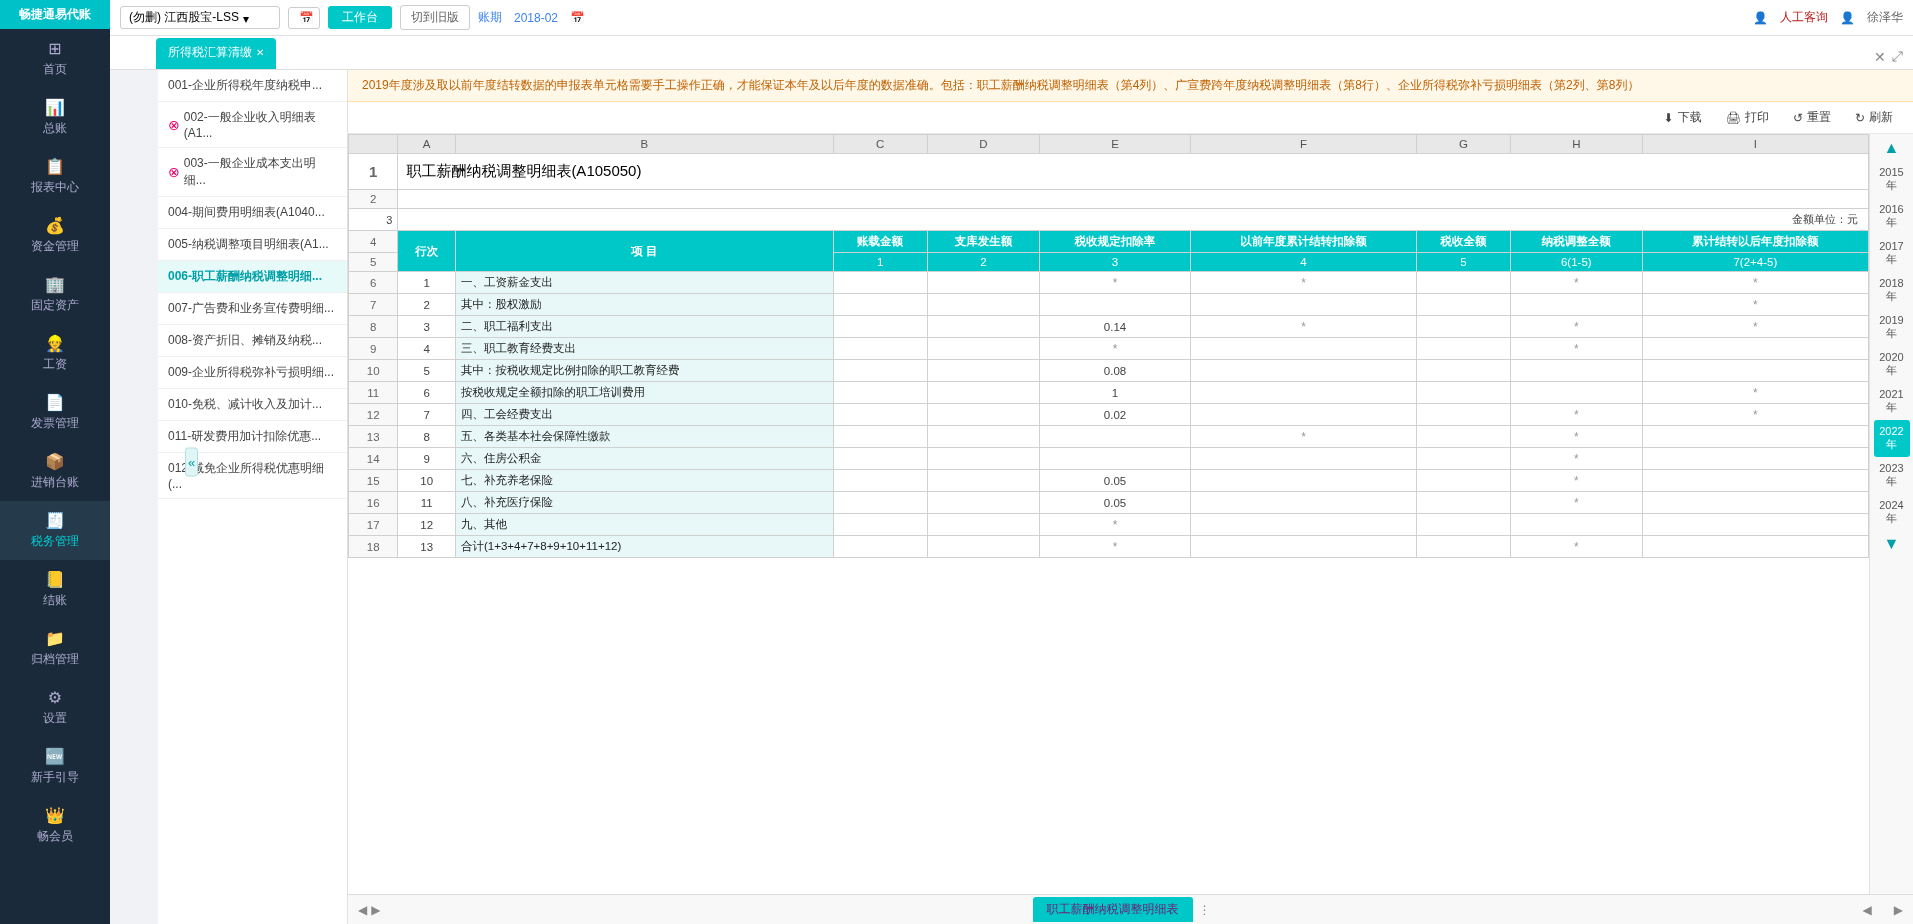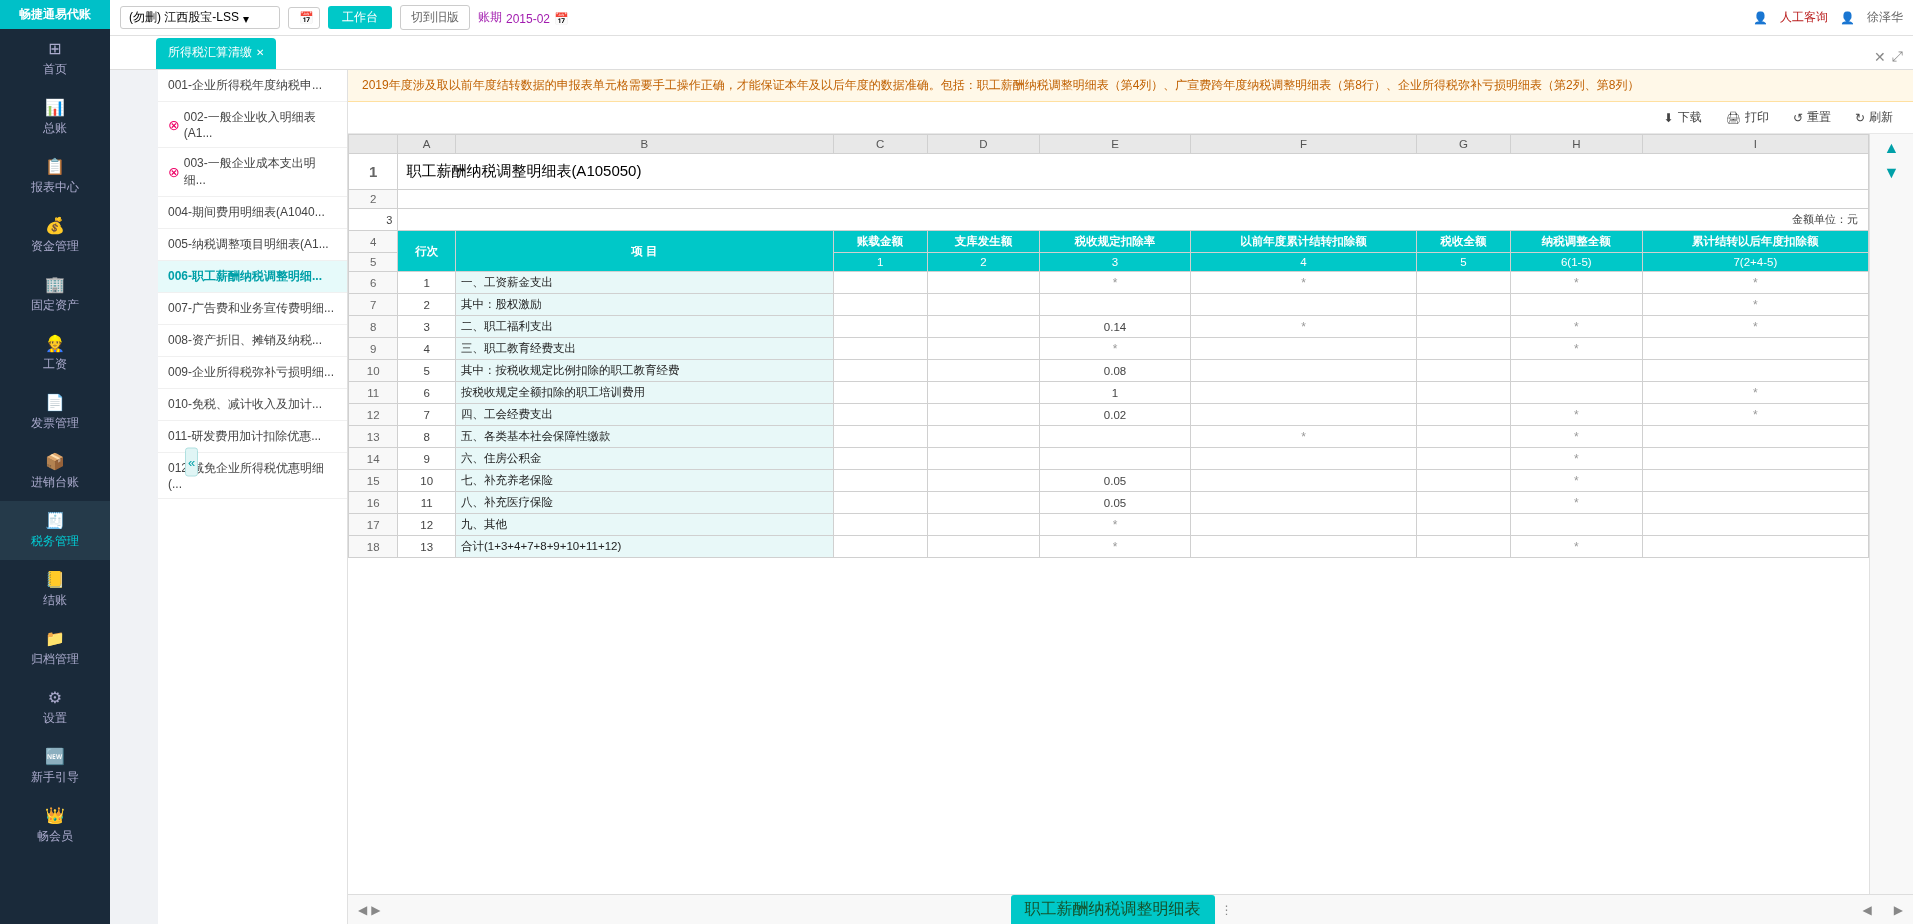--- a/index.html
+++ b/index.html
@@ -83,23 +83,23 @@
       background: #fff;
       color: #666;
       border: 1px solid #ccc;
       border-radius: 3px;
       padding: 3px 10px;
       cursor: pointer;
       font-size: 12px;
     }
     .topbar-period {
       display: flex;
-      align-items: flex-end;
-      gap: 4px;
-      color: #a21caf;
+      align-items: center;
+      gap: 12px;
+      color: #3b82f6;
     }
     .topbar-right {
       margin-left: auto;
       display: flex;
       align-items: center;
       gap: 12px;
       color: #666;
     }
 
     
@@ -306,23 +306,23 @@
       height: 30px;
       background: #f8f8f8;
       border-top: 1px solid #ddd;
       display: flex;
       align-items: center;
       padding: 0 10px;
     }
     .bottom-tab {
       padding: 4px 14px;
       background: #00c8c8;
-      color: #14532d;
+      color: #701a75;
       border-radius: 3px 3px 0 0;
-      font-size: 16px;
+      font-size: 12px;
       cursor: pointer;
     }
 
     
     .collapse-arrow {
       position: absolute;
       left: 185px;
       top: 50%;
       transform: translateY(-50%);
       background: #e0f5f5;
@@ -407,21 +407,21 @@
   <div class="topbar">
     <div class="topbar-company">
       <span>(勿删) 江西股宝-LSS</span>
       <span>▾</span>
     </div>
     <button class="topbar-btn-outline" style="width:32px">📅</button>
     <button class="topbar-btn">工作台</button>
     <button class="topbar-btn-outline">切到旧版</button>
     <div class="topbar-period">
       <span>账期</span>
-      <span>2015-02</span>
+      <span>2018-02</span>
       <span>📅</span>
     </div>
     <div class="topbar-right">
       <span>👤</span>
       <span style="cursor:pointer;color:#b91c1c">人工客询</span>
       <span>👤</span>
       <span>徐泽华</span>
     </div>
   </div>
 
@@ -721,20 +721,32 @@
     <td class="num-cell"><span style="color:#999">*</span></td>
     <td class="num-cell"></td>
   </tr>
                 </tbody>
             </table>
           </div>
         </div>
 
         <div class="year-sidebar">
           <div class="year-nav">▲</div>
+          <div id="year-buttons">
+              <div class="year-btn">2015年</div>
+              <div class="year-btn">2016年</div>
+              <div class="year-btn">2017年</div>
+              <div class="year-btn">2018年</div>
+              <div class="year-btn">2019年</div>
+              <div class="year-btn">2020年</div>
+              <div class="year-btn">2021年</div>
+              <div class="year-btn active">2022年</div>
+              <div class="year-btn">2023年</div>
+              <div class="year-btn">2024年</div>
+            </div>
           <div class="year-nav">▼</div>
         </div>
       </div>
 
       <div class="bottom-tabbar">
         <div style="display:flex;align-items:center;gap:4px;margin-right:auto">
           <span style="cursor:pointer;color:#888">◀</span>
           <span style="cursor:pointer;color:#888">▶</span>
         </div>
         <div class="bottom-tab">职工薪酬纳税调整明细表</div>

